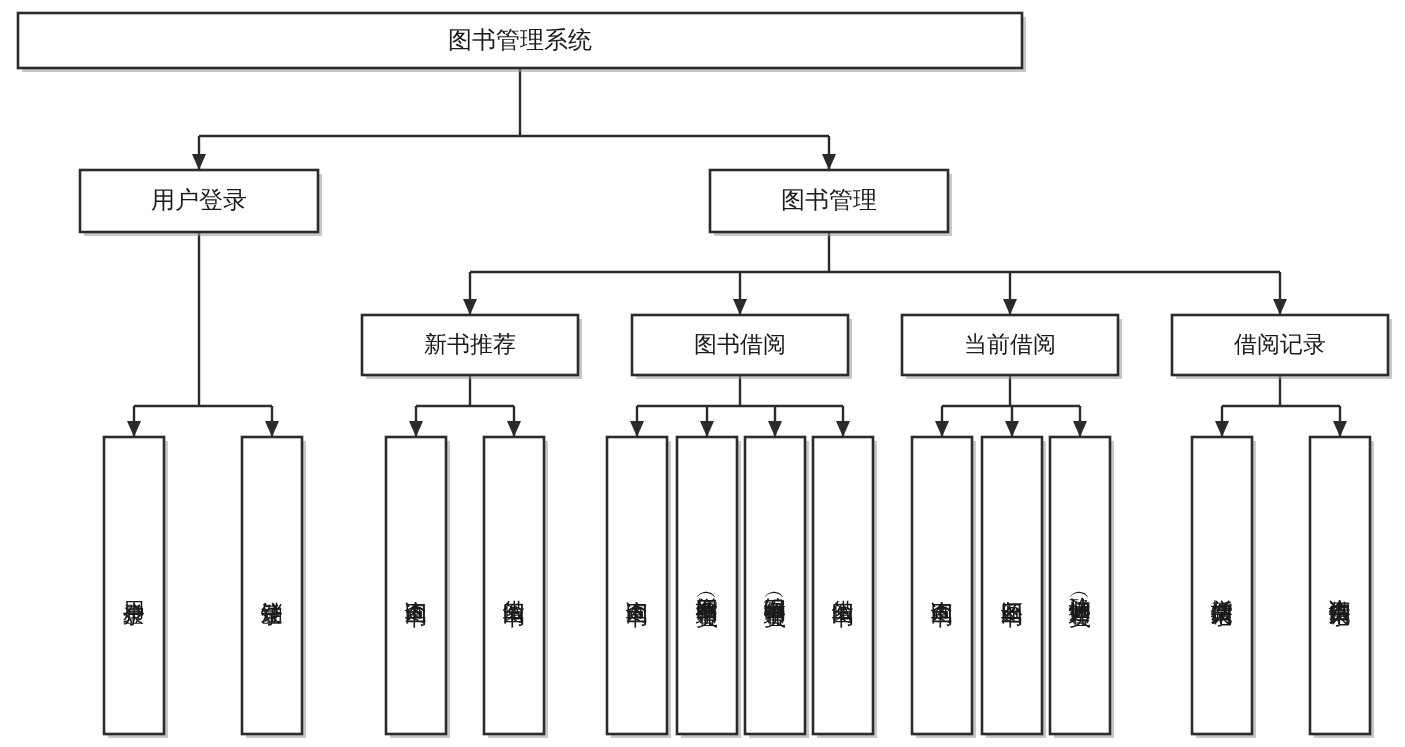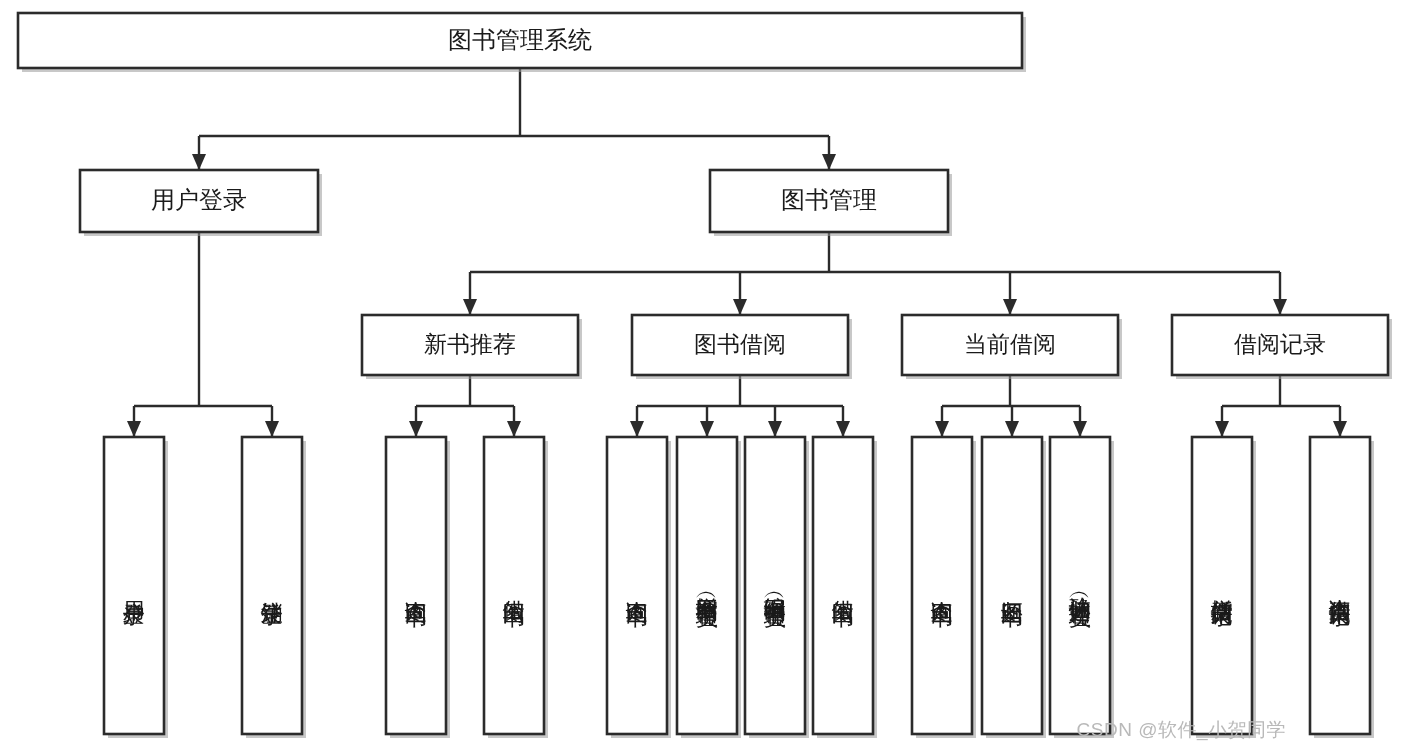--- a/index.html
+++ b/index.html
@@ -215,14 +215,13 @@
         <div class="leaf-label">确认归还（管理员）</div>
       </div>
       <div class="leaf-label-wrap" style="left: 1192px; top: 437px; width: 60px; height: 297px;">
         <div class="leaf-label">新增借阅记录</div>
       </div>
       <div class="leaf-label-wrap" style="left: 1310px; top: 437px; width: 60px; height: 297px;">
         <div class="leaf-label">查询借阅记录</div>
       </div>
     </div>
 
-  <div class="watermark">CSDN @软件_小贺同学</div>
 </div>
 
 </body></html>

